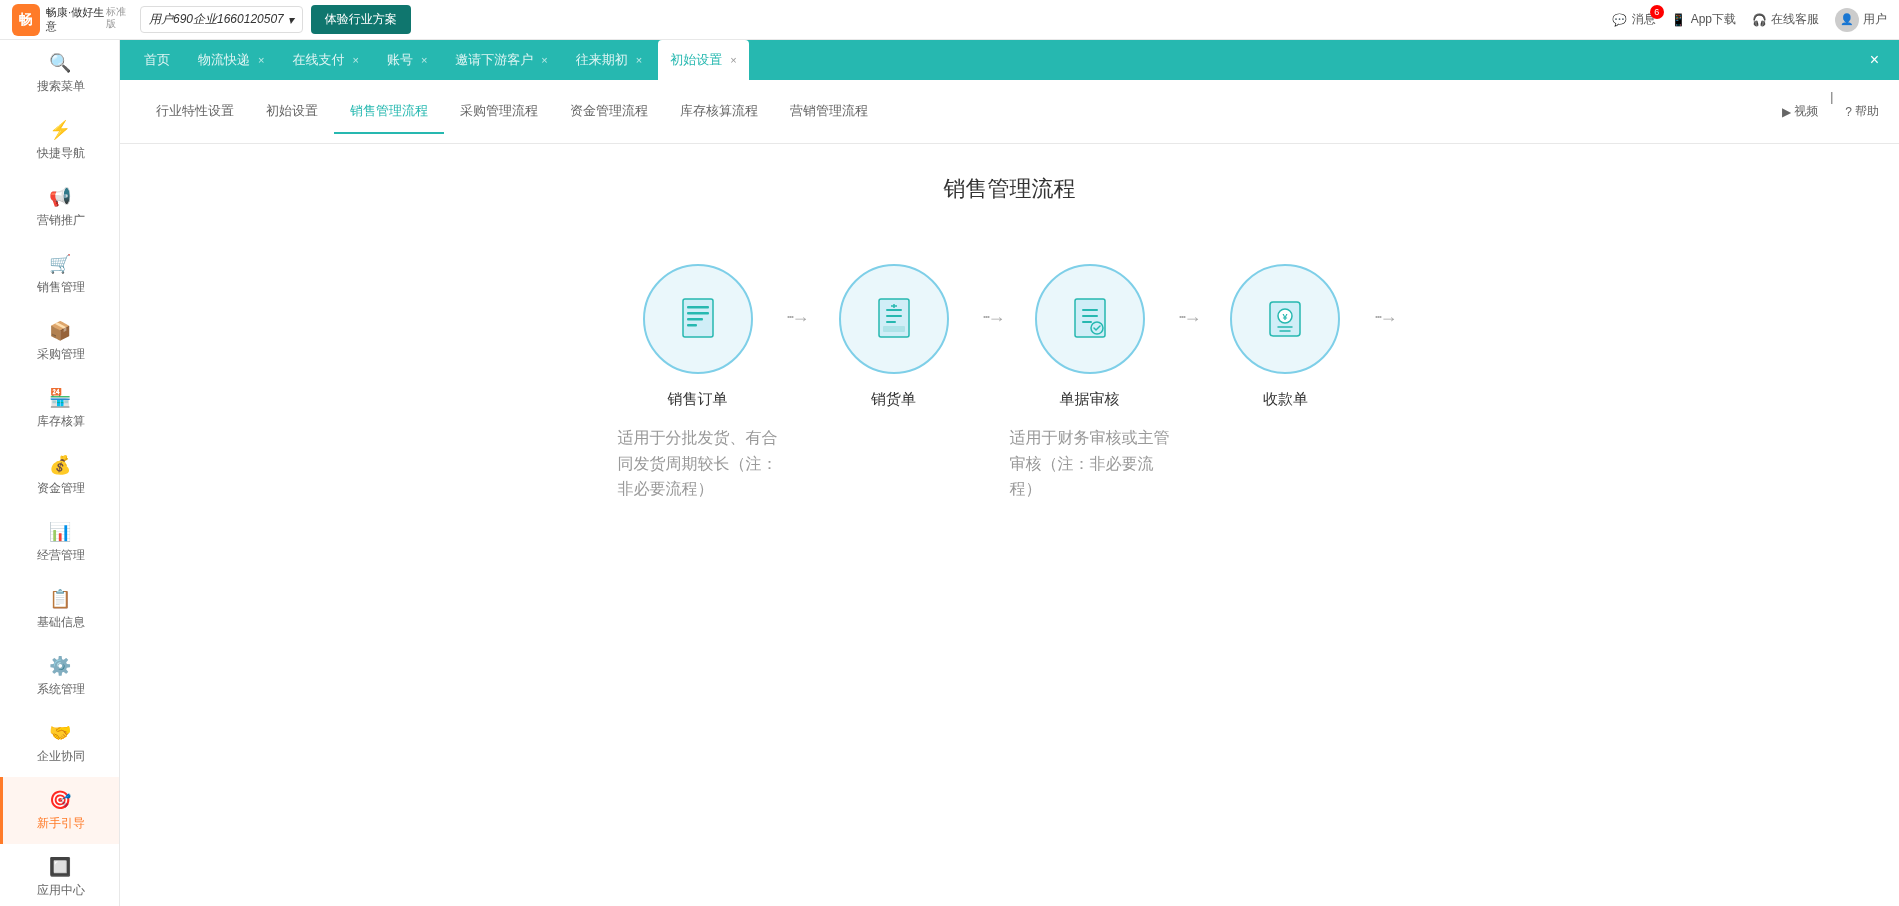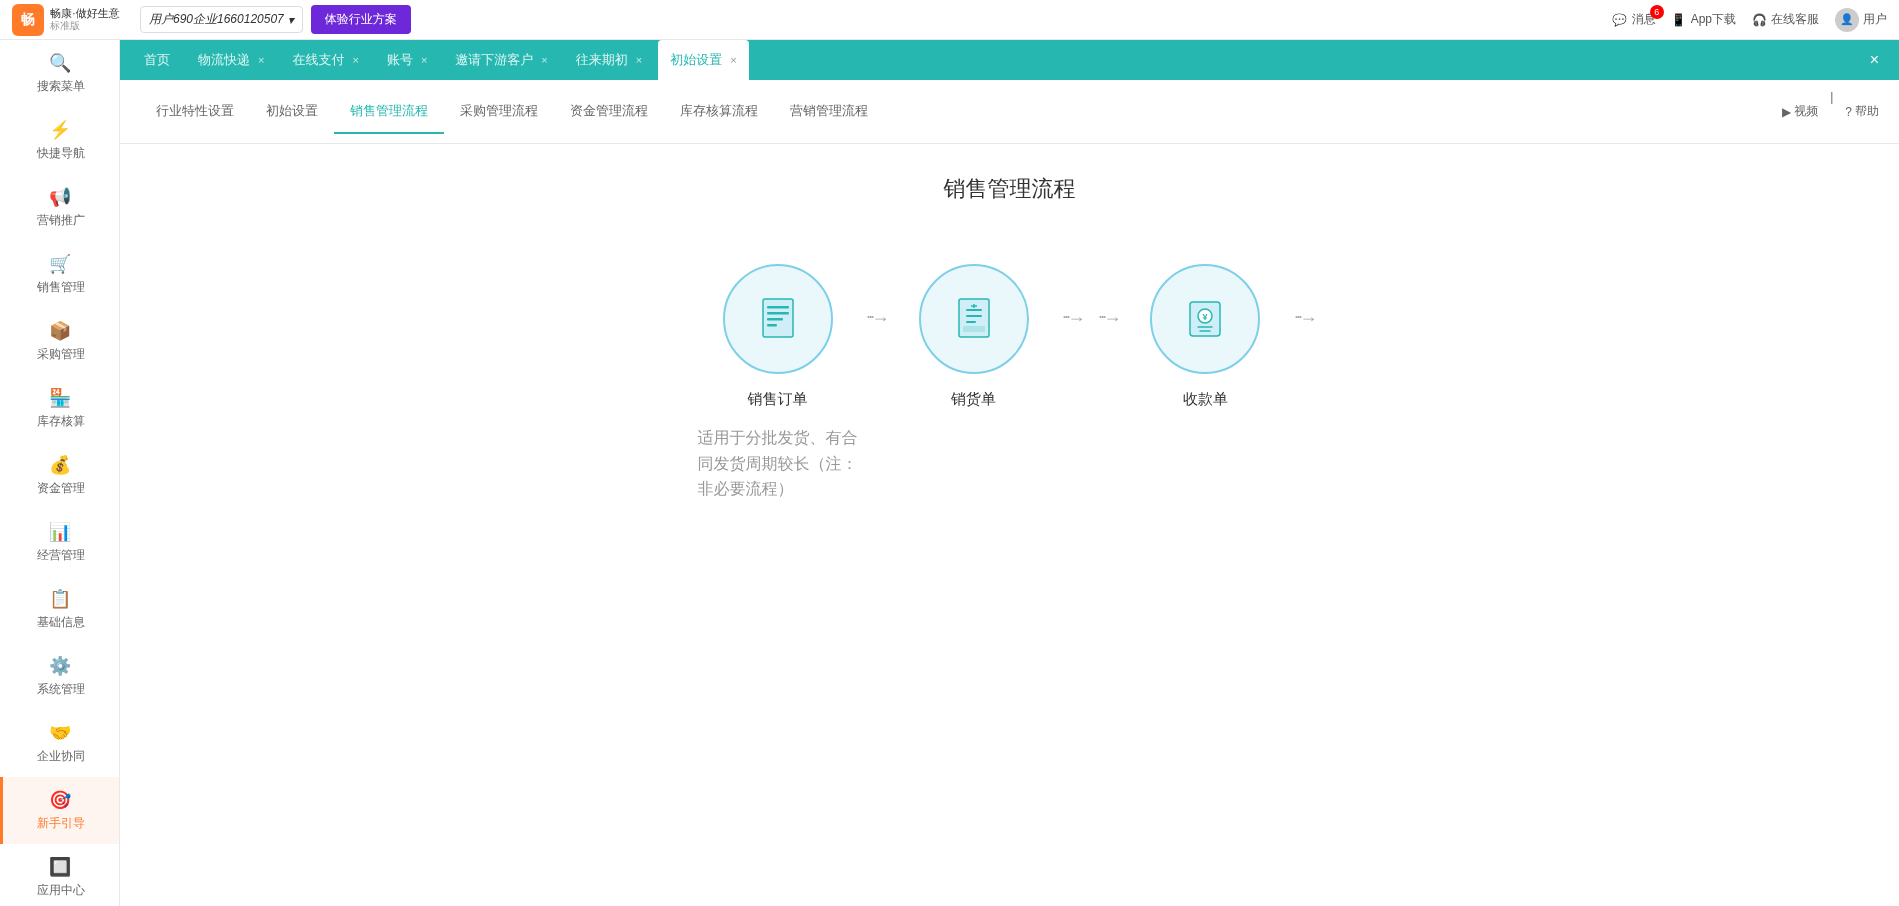--- a/index.html
+++ b/index.html
@@ -3,27 +3,27 @@
   <meta charset="utf-8">
   <style>
     * { box-sizing: border-box; margin: 0; padding: 0; }
     body { font-family: 'Microsoft YaHei', Arial, sans-serif; font-size: 13px; background: #f5f5f5; display: flex; flex-direction: column; height: 100vh; overflow: hidden; }
 
     
     .top-bar { height: 40px; background: #fff; border-bottom: 1px solid #e8e8e8; display: flex; align-items: center; justify-content: space-between; padding: 0 12px; z-index: 100; }
     .top-bar-left { display: flex; align-items: center; gap: 8px; }
     .logo-area { display: flex; align-items: center; gap: 6px; width: 120px; }
     .logo-icon { width: 32px; height: 32px; background: #ff7b29; border-radius: 6px; display: flex; align-items: center; justify-content: center; color: white; font-size: 14px; font-weight: bold; }
-    .logo-text { display: flex; flex-direction: column; line-height: 1.2; }
+    .logo-text { display: flex; flex-direction: row; line-height: 1.2; }
     .logo-text span { font-size: 11px; color: #333; }
     .logo-text .sub { font-size: 10px; color: #999; }
 
     .user-selector { display: flex; align-items: center; gap: 4px; border: 1px solid #ddd; border-radius: 4px; padding: 4px 8px; cursor: pointer; color: #333; font-size: 12px; font-style: italic; }
 
-    .trial-btn { background: #6d28d9; color: white; border: none; border-radius: 4px; padding: 6px 14px; cursor: pointer; font-size: 12px; }
+    .trial-btn { background: #0f766e; color: white; border: none; border-radius: 4px; padding: 6px 14px; cursor: pointer; font-size: 12px; }
 
     .top-bar-right { display: flex; align-items: center; gap: 16px; }
     .top-action { display: flex; align-items: center; gap: 4px; color: #555; font-size: 12px; cursor: pointer; position: relative; }
     .badge { position: absolute; top: -6px; right: -8px; background: red; color: white; border-radius: 50%; width: 14px; height: 14px; font-size: 9px; display: flex; align-items: center; justify-content: center; }
     .user-avatar { width: 24px; height: 24px; border-radius: 50%; background: #ccc; display: flex; align-items: center; justify-content: center; font-size: 11px; color: #666; }
 
     
     .main-container { display: flex; flex: 1; overflow: hidden; }
 
     
@@ -267,20 +267,34 @@
                 <path d="M25 10 L25 14" stroke="#26b8b0" stroke-width="1.5"></path>
                 <path d="M22 12 L28 12" stroke="#26b8b0" stroke-width="1.5"></path>
               </svg>
             </div>
             <div class="flow-step-name">销货单</div>
             <div class="flow-step-desc"></div>
           </div>
 
           <div class="flow-arrow">···→</div>
 
+          <div class="flow-step">
+            <div class="flow-circle">
+              <svg class="svg-icon" viewBox="0 0 50 50" fill="none" xmlns="http://www.w3.org/2000/svg">
+                <rect x="10" y="5" width="30" height="38" rx="2" fill="#d0eef7" stroke="#26b8b0" stroke-width="1.5"></rect>
+                <path d="M18 16 L32 16" stroke="#26b8b0" stroke-width="2" stroke-linecap="round"></path>
+                <path d="M18 22 L32 22" stroke="#26b8b0" stroke-width="2" stroke-linecap="round"></path>
+                <path d="M18 28 L26 28" stroke="#26b8b0" stroke-width="2" stroke-linecap="round"></path>
+                <circle cx="32" cy="34" r="6" fill="#d0eef7" stroke="#26b8b0" stroke-width="1.5"></circle>
+                <path d="M29 34 L31 36 L35 32" stroke="#26b8b0" stroke-width="1.5" stroke-linecap="round" stroke-linejoin="round"></path>
+              </svg>
+            </div>
+            <div class="flow-step-name">单据审核</div>
+            <div class="flow-step-desc">适用于财务审核或主管审核（注：非必要流程）</div>
+          </div>
 
           <div class="flow-arrow">···→</div>
 
           <div class="flow-step">
             <div class="flow-circle">
               <svg class="svg-icon" viewBox="0 0 50 50" fill="none" xmlns="http://www.w3.org/2000/svg">
                 <rect x="10" y="8" width="30" height="34" rx="3" fill="#d0eef7" stroke="#26b8b0" stroke-width="1.5"></rect>
                 <circle cx="25" cy="22" r="7" fill="#fff" stroke="#26b8b0" stroke-width="1.5"></circle>
                 <text x="25" y="26" text-anchor="middle" font-size="9" fill="#26b8b0" font-weight="bold">¥</text>
                 <path d="M18 33 L32 33" stroke="#26b8b0" stroke-width="1.5" stroke-linecap="round"></path>

